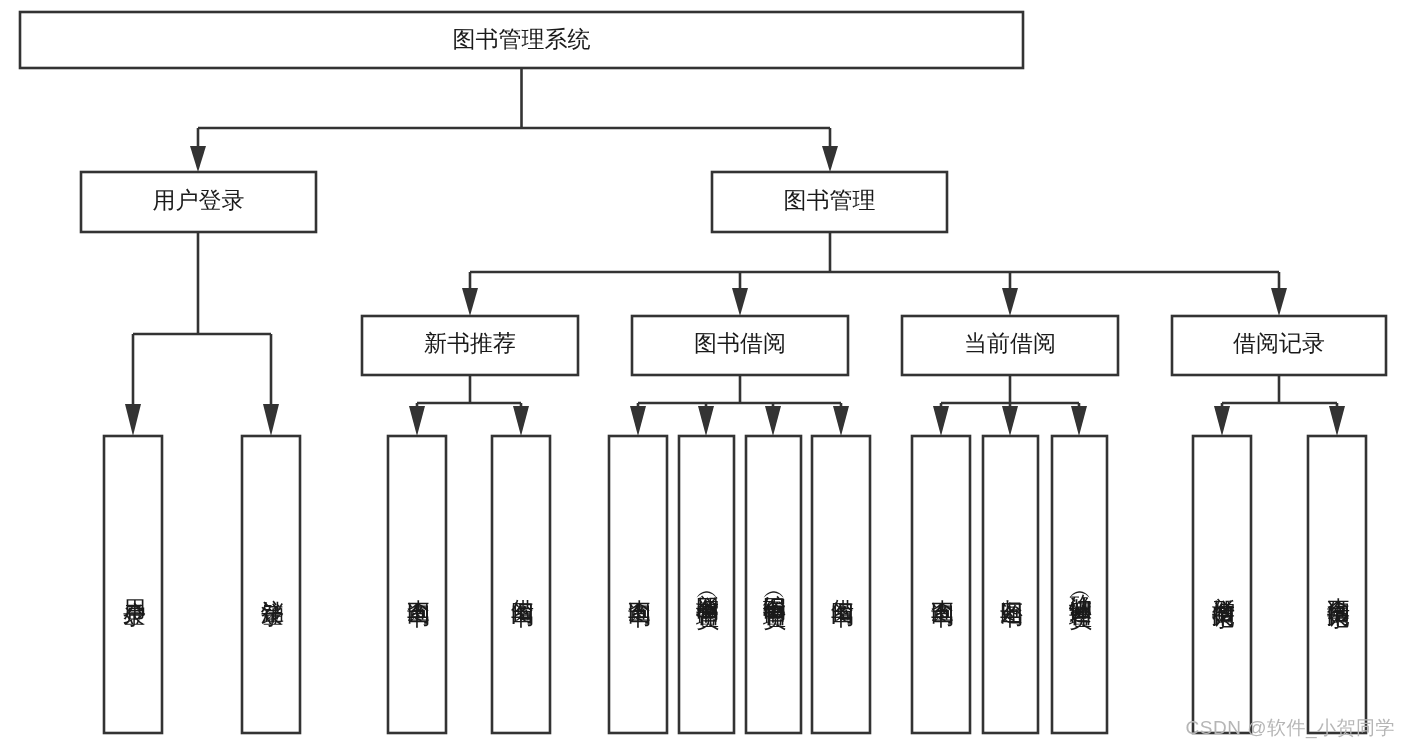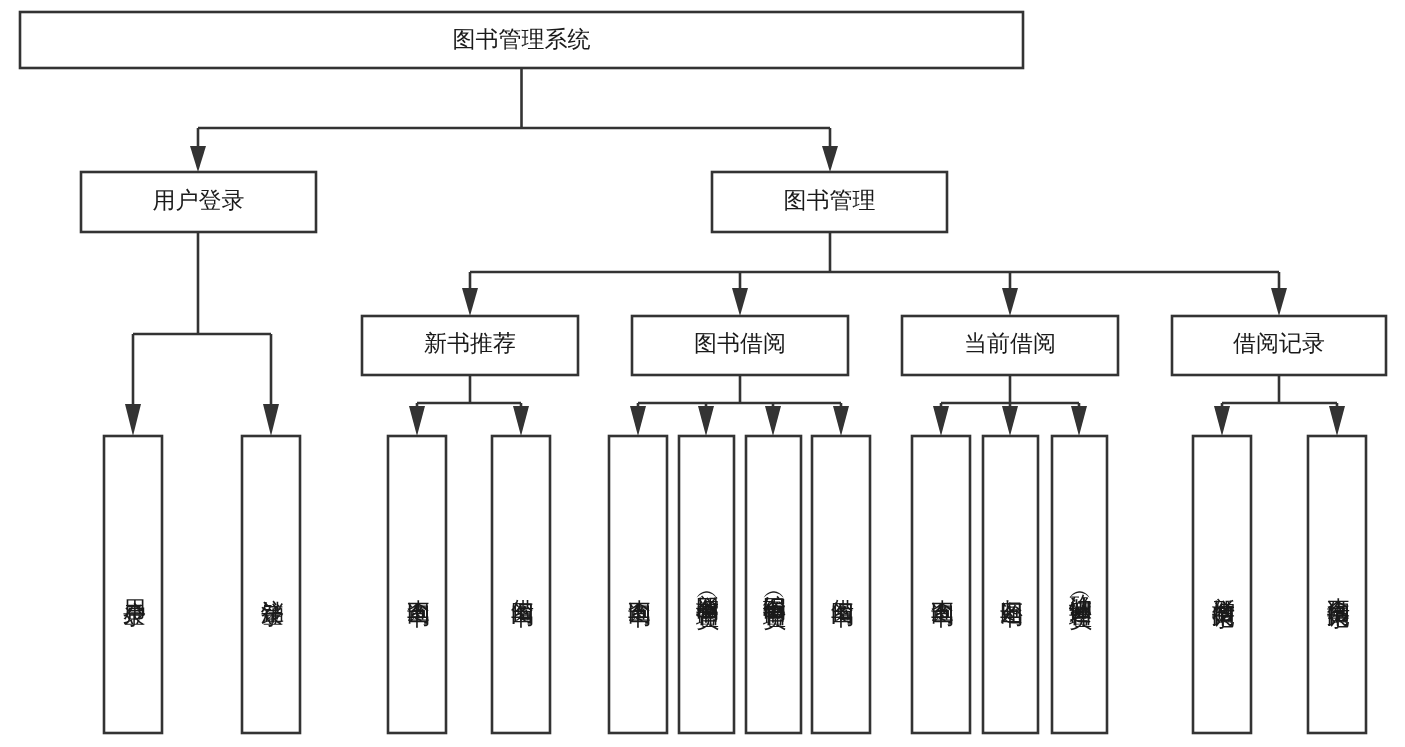--- a/index.html
+++ b/index.html
@@ -250,14 +250,15 @@
       <text class="node-label-vert" x="1222" y="585">新增借阅记录</text>
     </g>
 
     <g>
       <rect class="node-box" x="1308" y="436" width="58" height="297"></rect>
       <text class="node-label-vert" x="1337" y="585">查询借阅记录</text>
     </g>
 
   </svg>
 
+  <div class="watermark">CSDN @软件_小贺同学</div>
 
 </div>
 
 </body></html>

